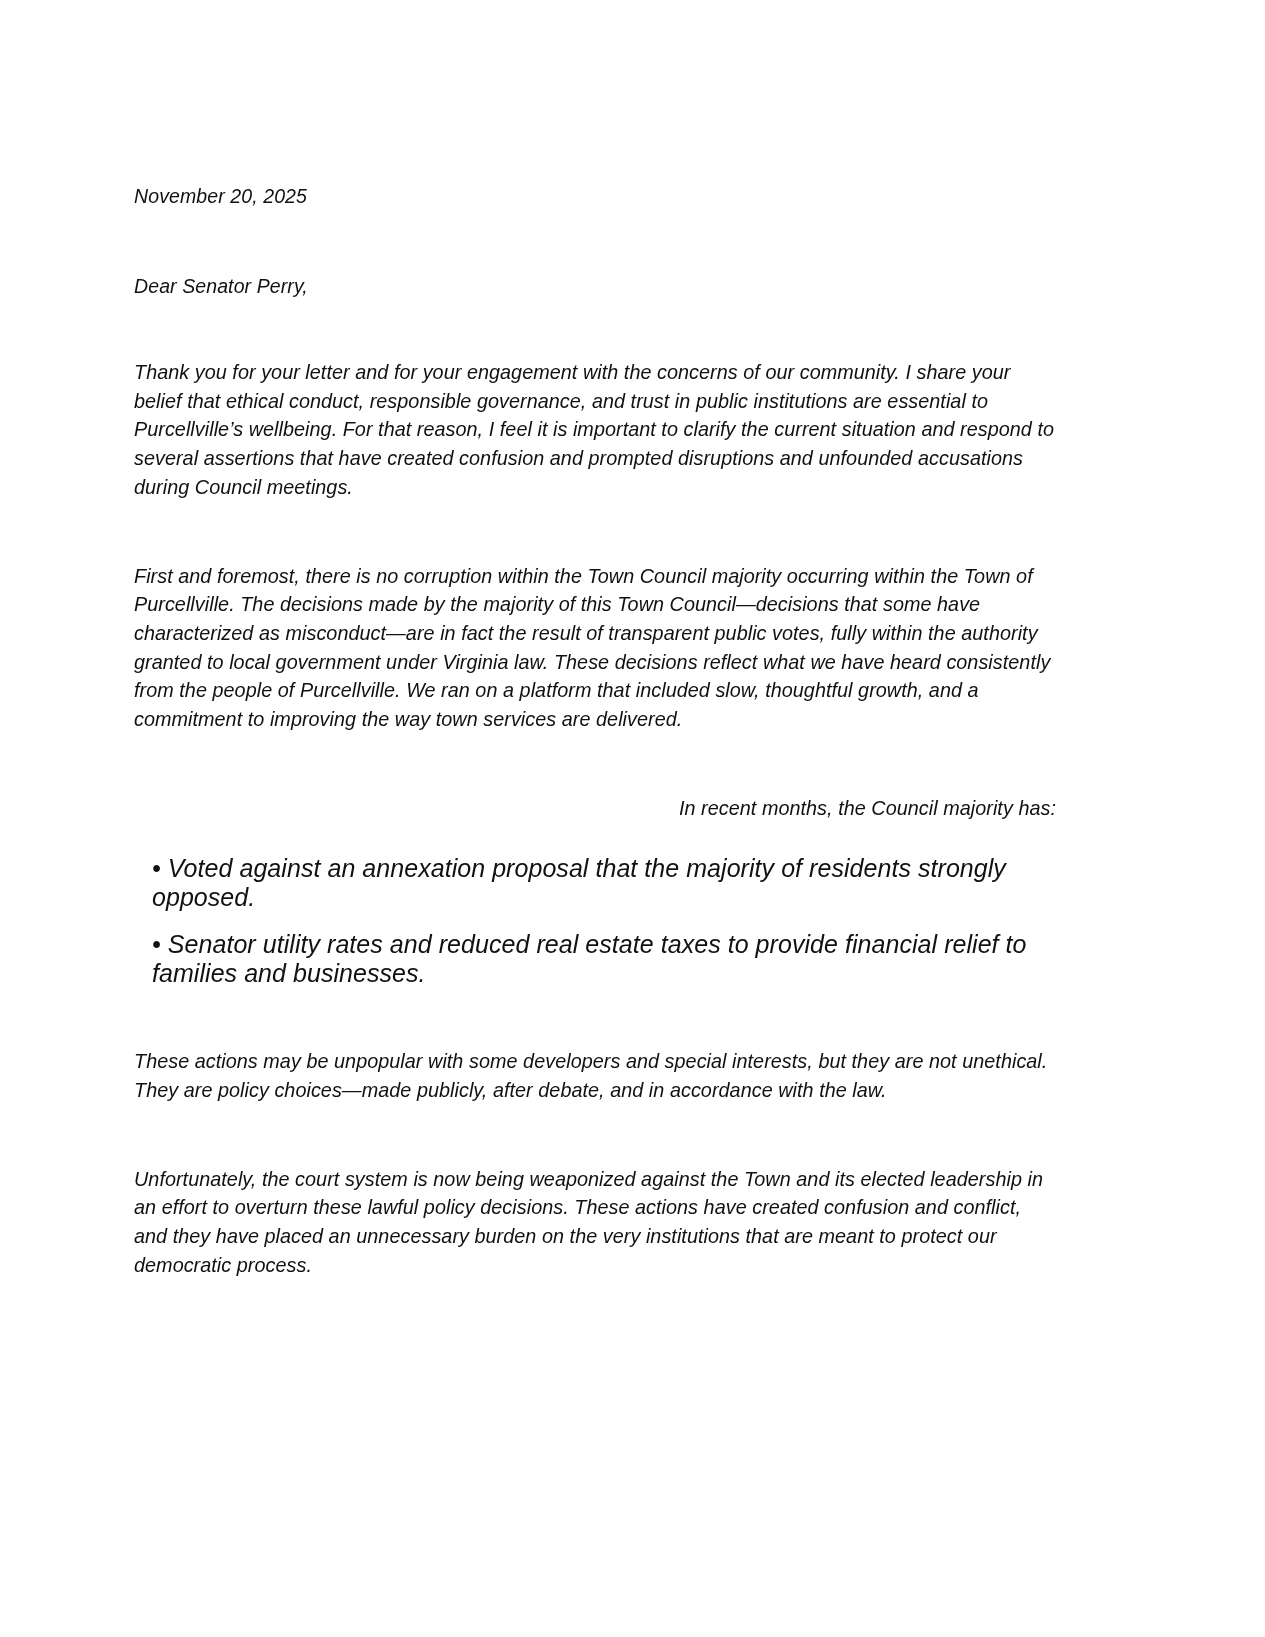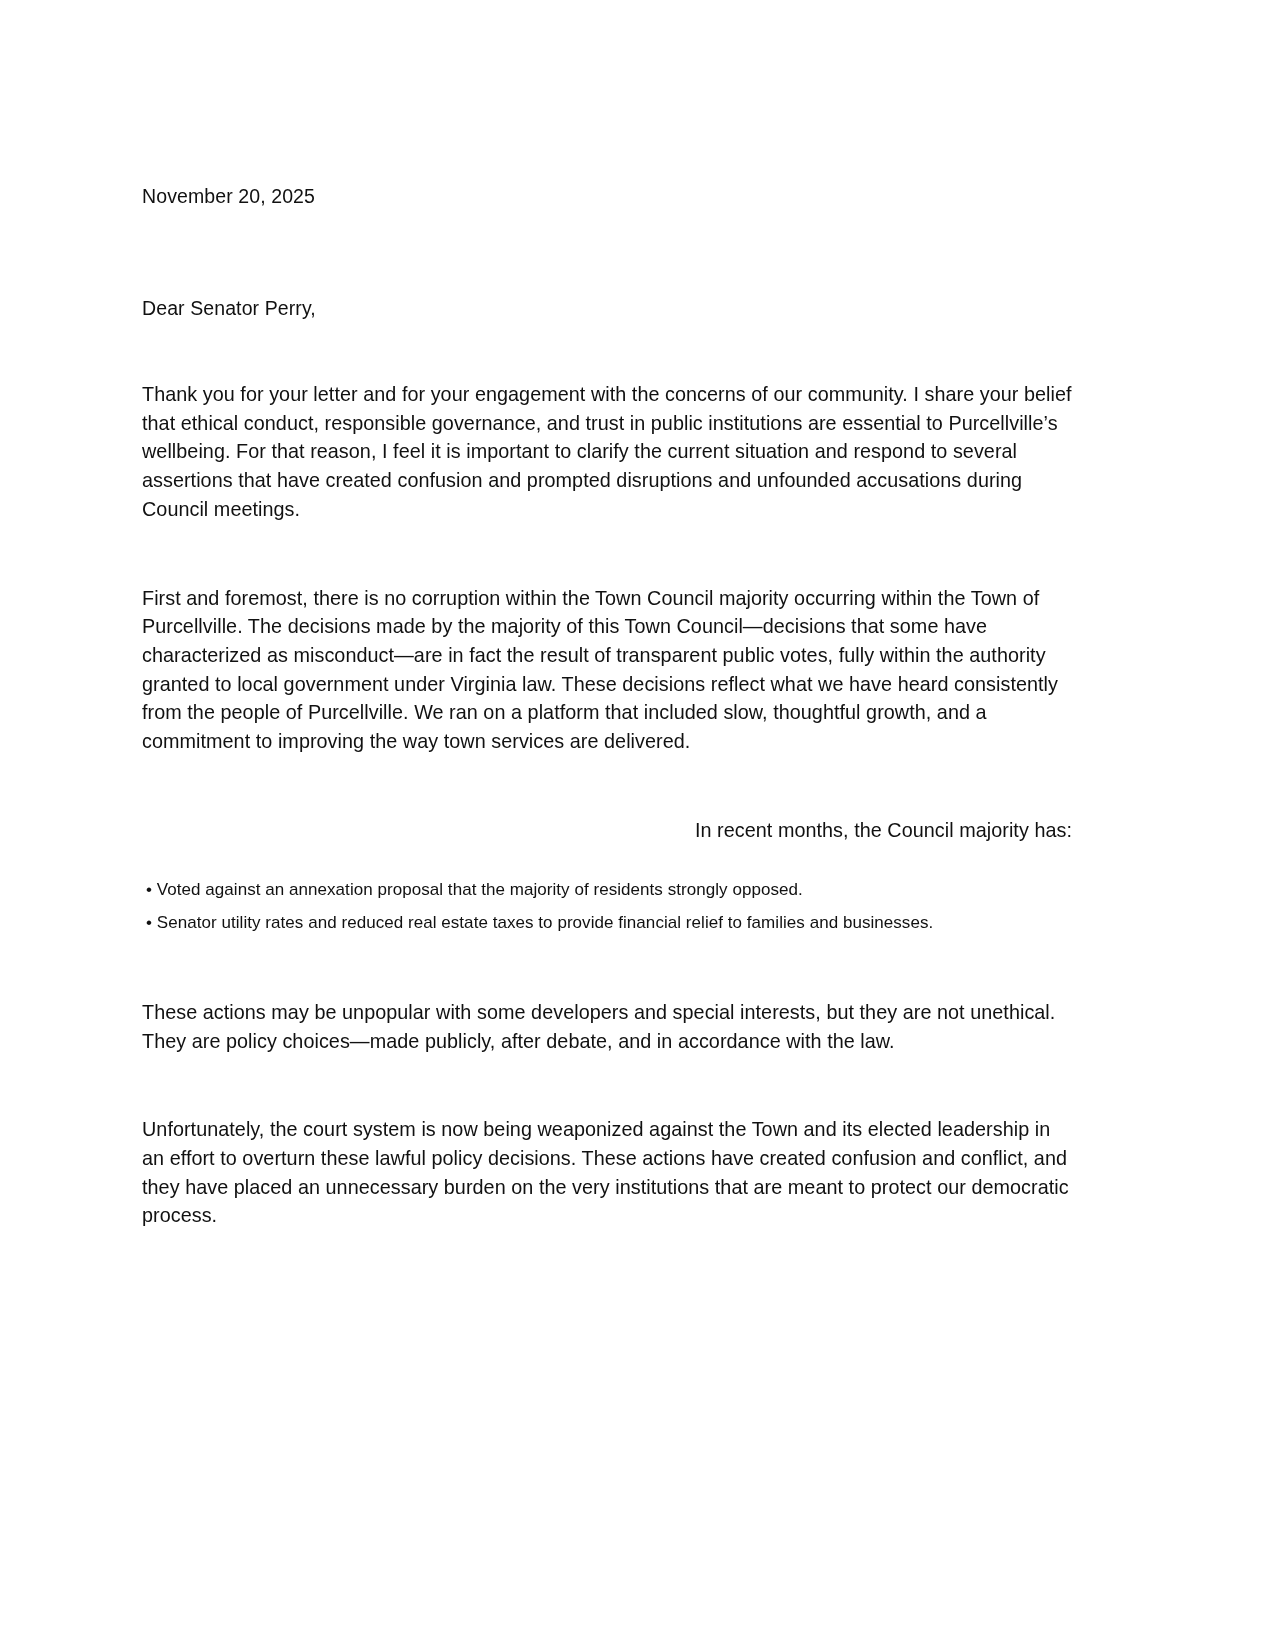--- a/index.html
+++ b/index.html
@@ -13,63 +13,64 @@
   .page {
     position: relative;
     width: 1265px;
     height: 1637px;
     background: #ffffff;
     box-sizing: border-box;
     overflow: hidden;
   }
   .letter {
     position: absolute;
-    left: 142px;
+    left: 134px;
     top: 182px;
     width: 930px;
+    font-style: italic;
   }
   .date-line {
     font-size: 19.5px;
     line-height: 28px;
     color: #111111;
     letter-spacing: 0.1px;
   }
   .salutation {
     font-size: 19.5px;
     line-height: 28px;
     color: #111111;
-    margin-top: 84px;
+    margin-top: 62px;
     letter-spacing: 0.1px;
   }
   .body-block {
     margin-top: 58px;
   }
   .para {
     font-size: 19.8px;
     line-height: 28.7px;
     color: #111111;
-    margin: 0 0 60px 0;
+    margin: 0 8px 60px 0;
     letter-spacing: 0.05px;
     text-align: left;
   }
   .para.tight {
     margin-bottom: 32px;
     text-align: right;
   }
   .bullet-list {
     margin: 0 0 60px 0;
     padding: 0;
     list-style: none;
   }
   .bullet-item {
-    font-size: 17px;
+    font-size: 25px;
     line-height: 28.7px;
     color: #111111;
     letter-spacing: 0.05px;
-    margin: 4px;
+    margin: 18px;
     padding: 0;
     text-indent: 0;
   }
   .bullet-item .dot {
     display: inline;
   }
 </style>
 </head>
 <body>
 

